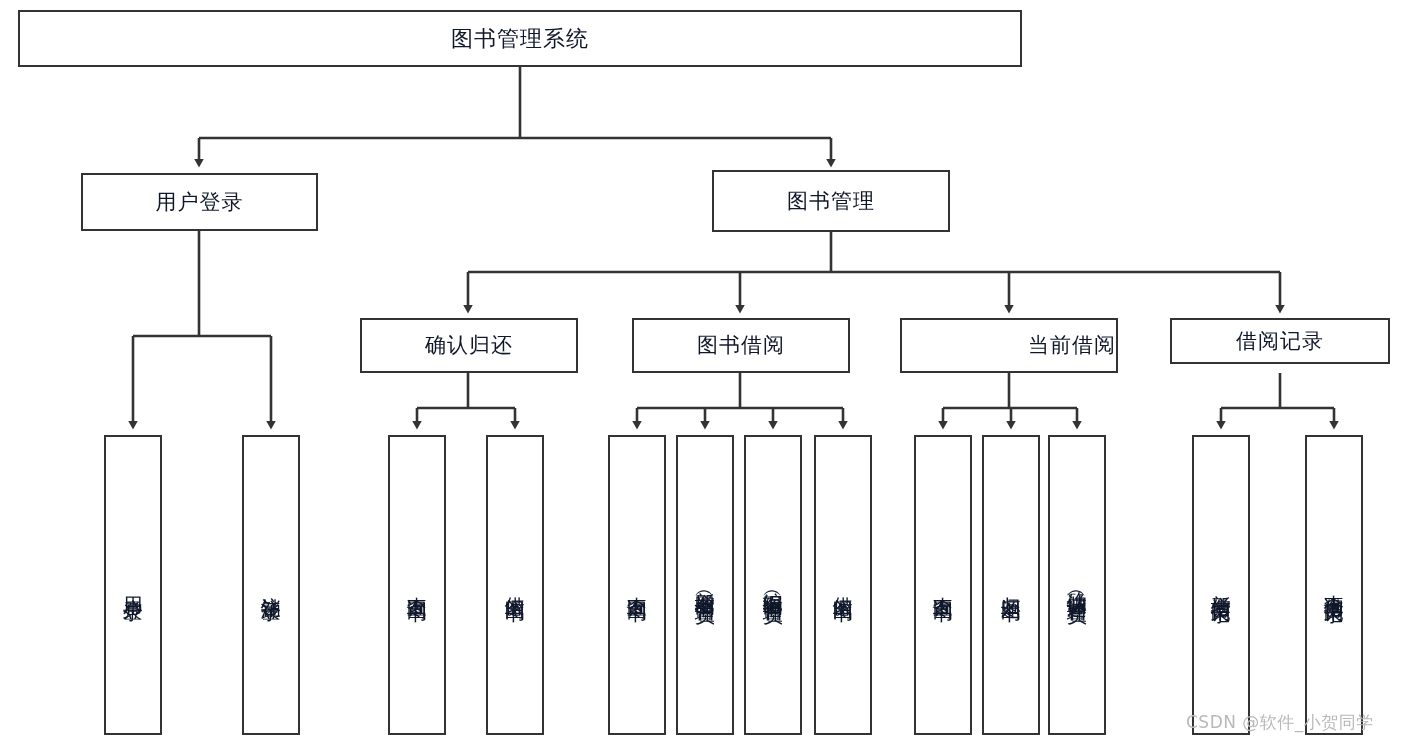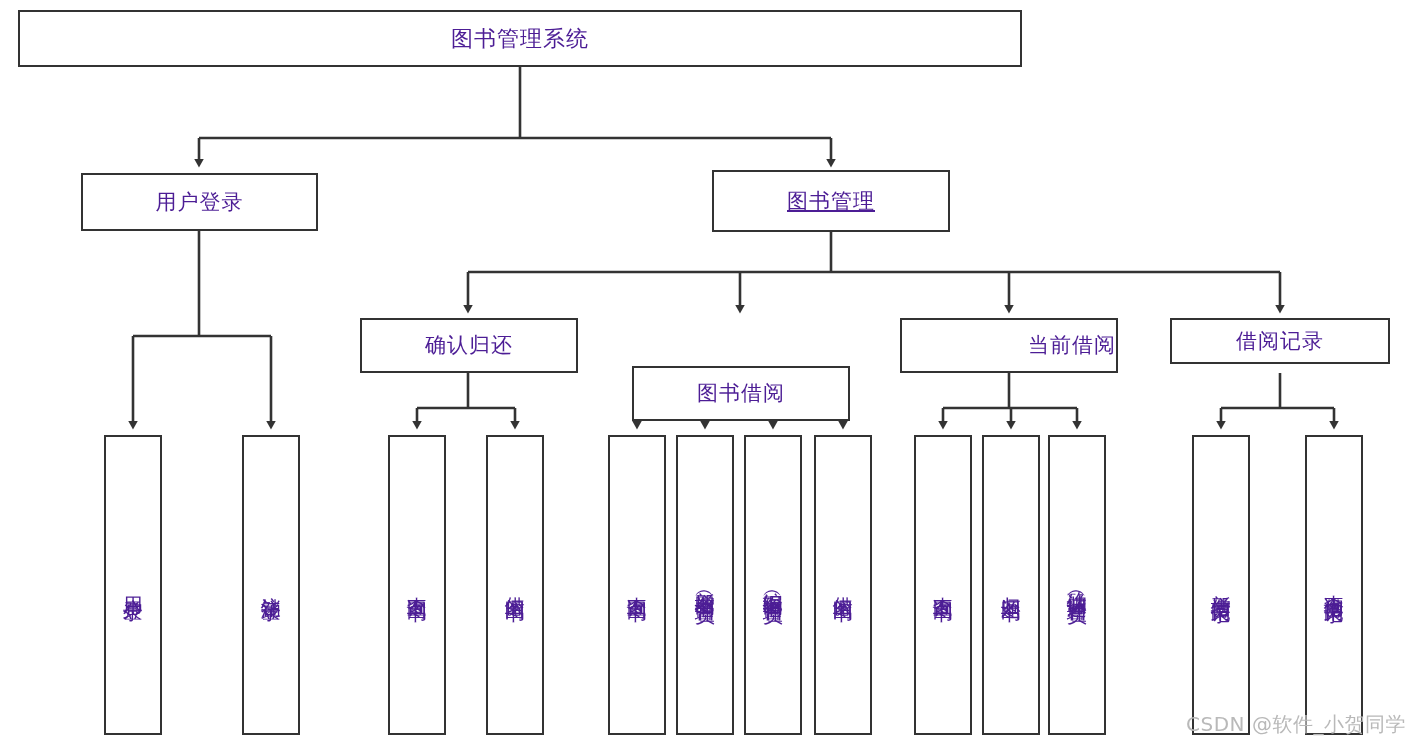--- a/index.html
+++ b/index.html
@@ -21,21 +21,21 @@
     pointer-events:none;
   }
   .node{
     position:absolute;
     box-sizing:border-box;
     background:#ffffff;
     border:2px solid #333333;
     display:flex;
     align-items:center;
     justify-content:center;
-    color:#4c1d95;
+    color:#0f172a;
   }
   .node.horiz{
     font-size:21px;
     line-height:1.15;
     letter-spacing:1px;
     white-space:nowrap;
   }
   .node.root{
     font-size:22px;
   }
@@ -51,21 +51,21 @@
   }
   .node.vert .vtext{
     writing-mode:vertical-rl;
     text-orientation:upright;
     display:block;
     text-align:center;
   }
   .watermark{
     position:absolute;
     left:1186px;top:711px;
-    font-size:20px;
+    font-size:17px;
     color:#b9b9b9;
     letter-spacing:0.5px;
     white-space:nowrap;
     font-family:"DejaVu Sans","Liberation Sans",sans-serif;
   }
 </style>
 </head>
 <body>
 
 <div id="diagram">
@@ -122,29 +122,29 @@
   </svg>
 
   <div class="node horiz root" style="left:18px;top:10px;width:1004px;height:57px;">
     <span>图书管理系统</span>
   </div>
 
   <div class="node horiz" style="left:81px;top:173px;width:237px;height:58px;">
     <span>用户登录</span>
   </div>
 
-  <div class="node horiz" style="left:712px;top:170px;width:238px;height:62px;text-decoration:underline;">
+  <div class="node horiz" style="left:712px;top:170px;width:238px;height:62px;">
     <span>图书管理</span>
   </div>
 
   <div class="node horiz" style="left:360px;top:318px;width:218px;height:55px;">
     <span>确认归还</span>
   </div>
 
-  <div class="node horiz" style="left:632px;top:318px;width:218px;height:55px;margin-top:48px;">
+  <div class="node horiz" style="left:632px;top:318px;width:218px;height:55px;">
     <span>图书借阅</span>
   </div>
 
   <div class="node horiz" style="left:900px;top:318px;width:218px;height:55px;justify-content:flex-end;">
     <span>当前借阅</span>
   </div>
 
   <div class="node horiz" style="left:1170px;top:318px;width:220px;height:46px;">
     <span>借阅记录</span>
   </div>

